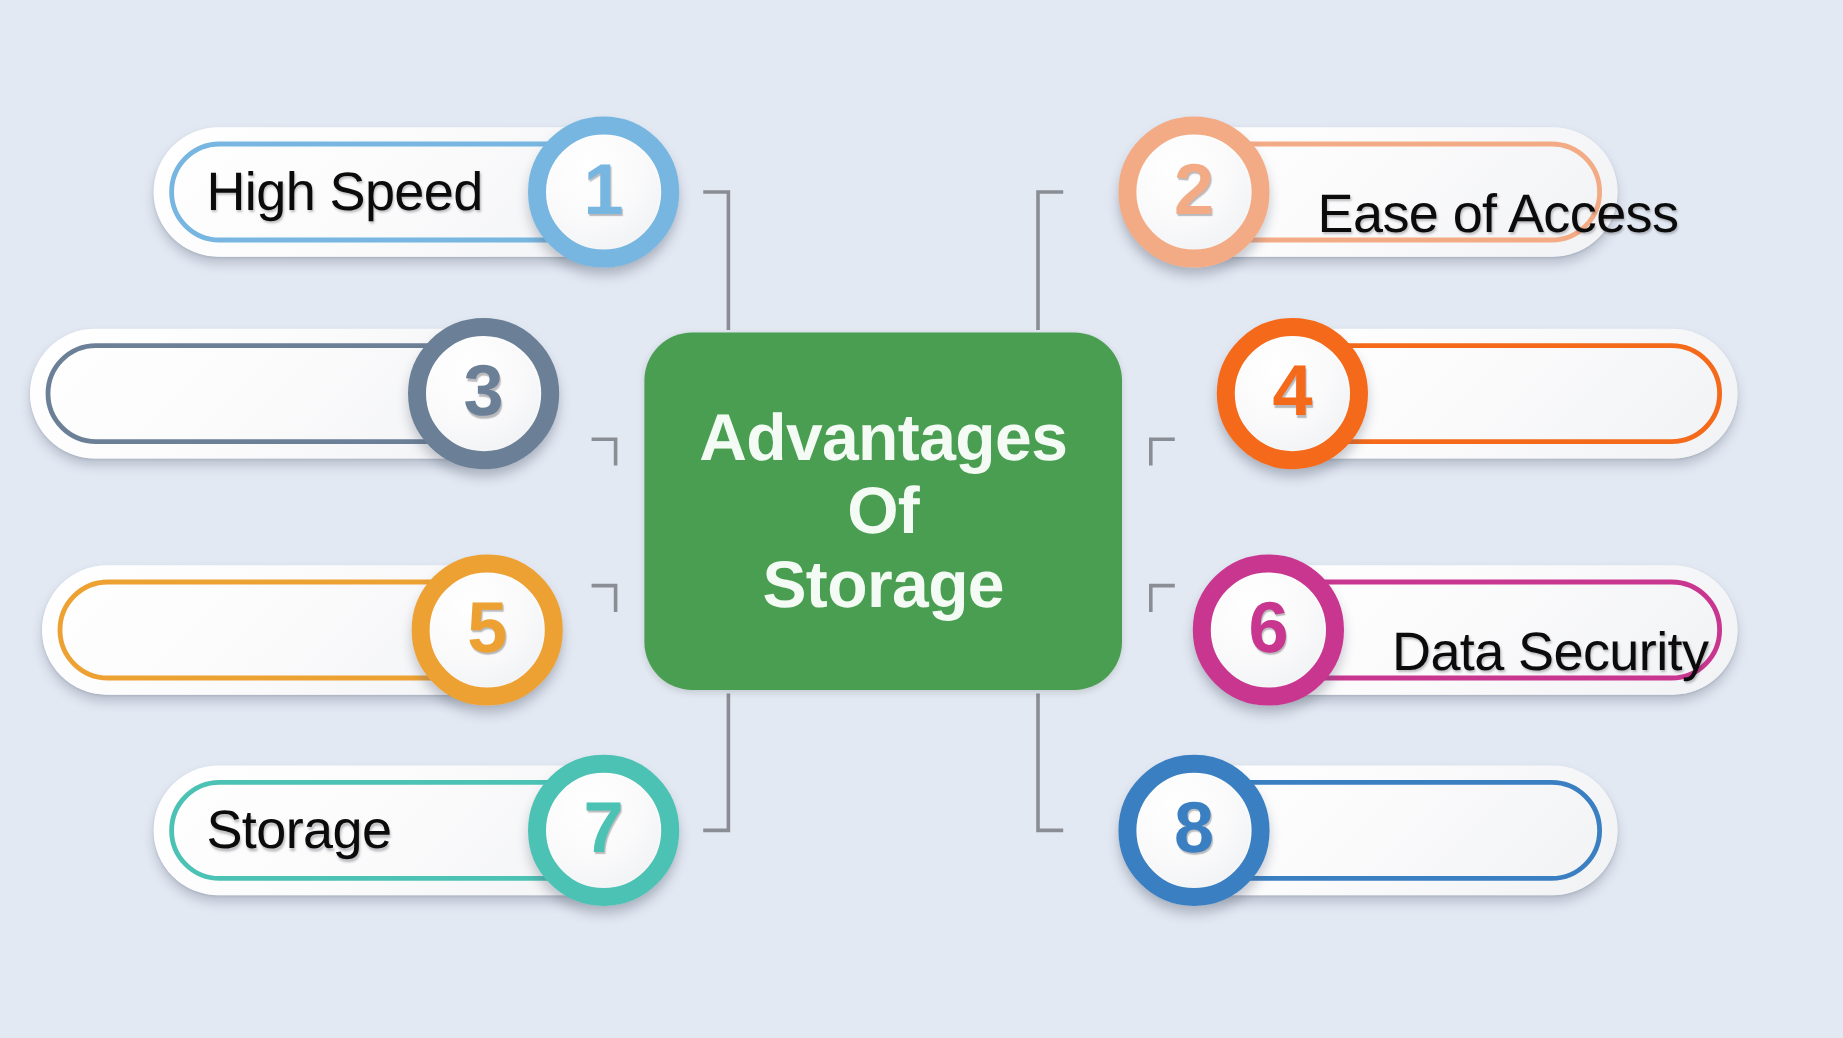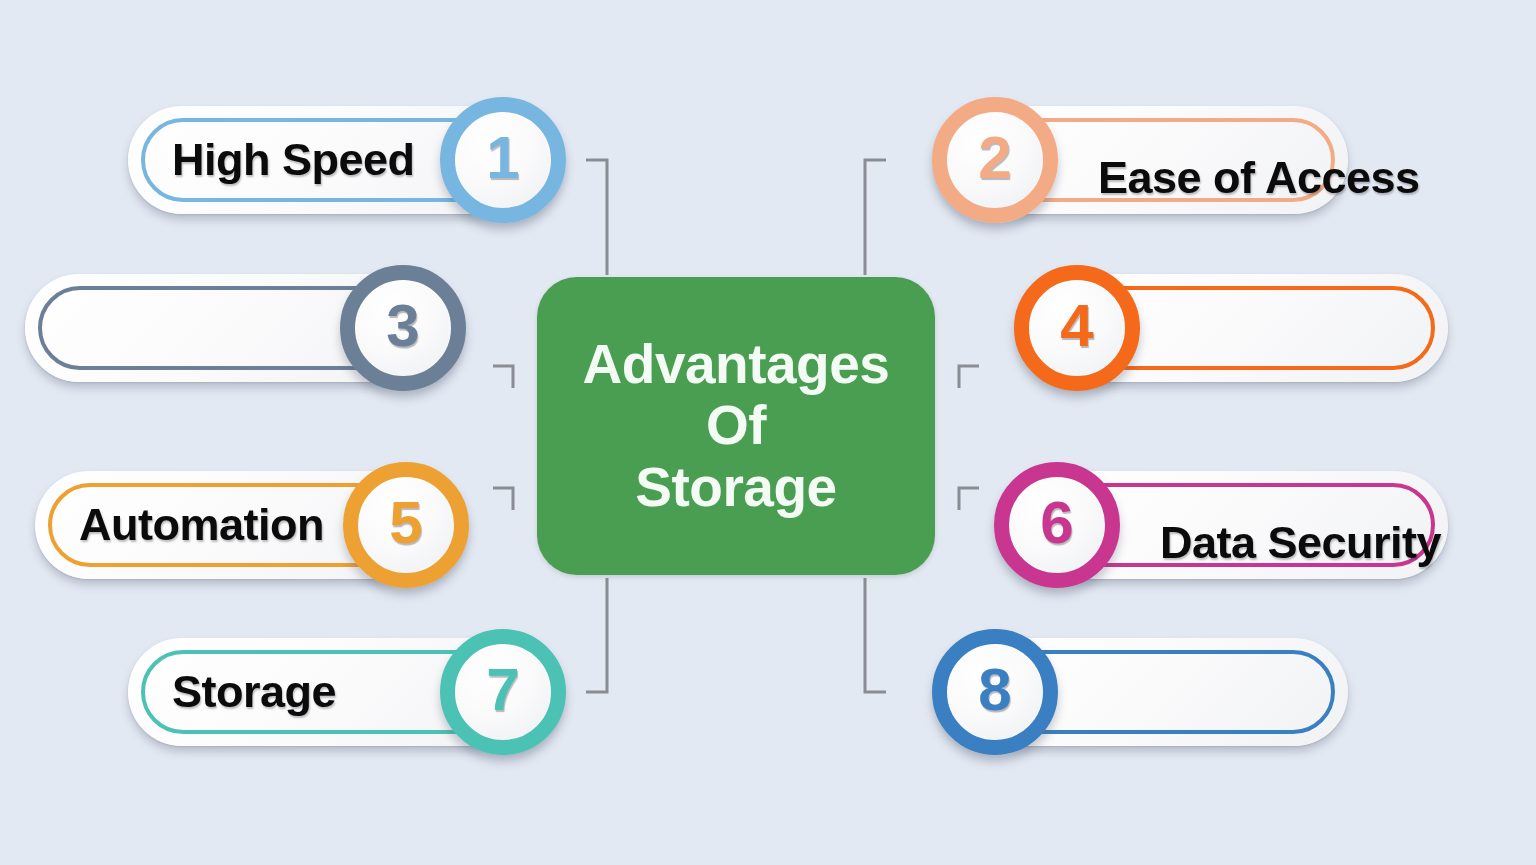--- a/index.html
+++ b/index.html
@@ -87,21 +87,21 @@
     right: 13px;
     bottom: 18px;
     border-radius: 999px;
     border: 4px solid #888;
     box-sizing: border-box;
   }
 
   .pill-label {
     position: relative;
     z-index: 4;
-    font-weight: bold;
+    font-weight: normal;
     font-size: 45px;
     color: #0b0b0b;
     white-space: nowrap;
     letter-spacing: -0.5px;
     text-shadow: 1px 2px 2px rgba(40,40,50,0.30);
   }
 
   
   .badge {
     position: absolute;
@@ -186,21 +186,20 @@
       <div class="pill right" style="left: 1020px; top: 268px; width: 428px;">
         <div class="pill-shell"></div>
         <div class="pill-stroke" style="border-color: rgb(244, 105, 26);"></div>
         <div class="badge" style="border-color: rgb(244, 105, 26);">
           <span class="badge-num" style="color: rgb(244, 105, 26);">4</span>
         </div>
       </div>
       <div class="pill left" style="left: 35px; top: 465px; width: 428px;">
         <div class="pill-shell"></div>
         <div class="pill-stroke" style="border-color: rgb(237, 161, 51);"></div>
-        <div class="pill-label">Automation</div>
         <div class="badge" style="border-color: rgb(237, 161, 51);">
           <span class="badge-num" style="color: rgb(237, 161, 51);">5</span>
         </div>
       </div>
       <div class="pill right" style="left: 1000px; top: 465px; width: 448px;">
         <div class="pill-shell"></div>
         <div class="pill-stroke" style="border-color: rgb(201, 54, 143);"></div>
         <div class="pill-label">Data Security</div>
         <div class="badge" style="border-color: rgb(201, 54, 143);">
           <span class="badge-num" style="color: rgb(201, 54, 143);">6</span>

